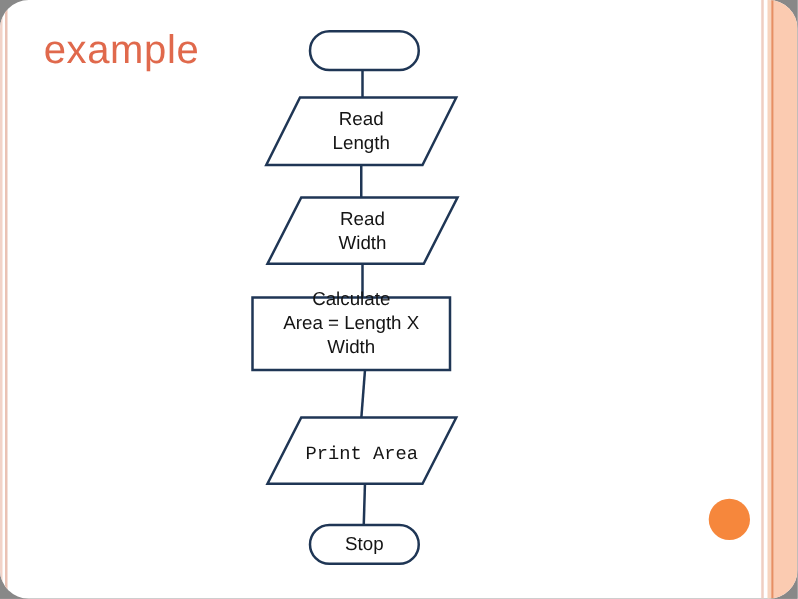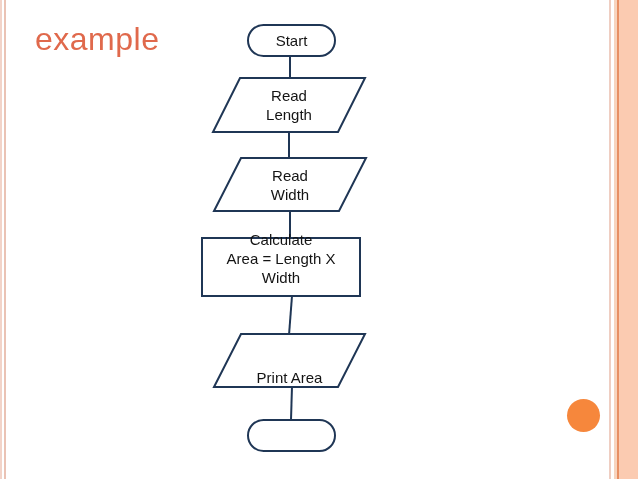--- a/index.html
+++ b/index.html
@@ -2,20 +2,21 @@
 <html><head>
 <meta charset="utf-8">
 <style>
   html,body{margin:0;padding:0;background:#888;}
   .slide{
     position:relative;
     width:638px;height:479px;
     background:#ffffff;
     overflow:hidden;
     font-family:"Liberation Sans", sans-serif;
+    border-radius:23px;
   }
   
   .stripe{position:absolute;top:0;bottom:0;}
   .left-stripe-1{left:0;width:2px;background:#f2d3c8;}
   .left-stripe-2{left:4px;width:2px;background:#eac2b4;}
   
   .right-stripe-1{left:609px;width:2px;background:#efcec2;}
   .right-stripe-2{left:614px;width:3px;background:#f7d4be;}
   .right-stripe-3{left:617px;width:2px;background:#e78f63;}
   .right-band{left:619px;width:19px;background:#fbcbb1;}
@@ -38,21 +39,21 @@
   .node-label{
     position:absolute;
     display:flex;align-items:center;justify-content:center;text-align:center;
     font-size:15px;line-height:19px;color:#141414;
     white-space:pre-line;
   }
   .lbl-start{left:248px;top:25px;width:87px;height:31px;}
   .lbl-read-length{left:213px;top:78px;width:152px;height:54px;}
   .lbl-read-width{left:214px;top:158px;width:152px;height:53px;}
   .lbl-calculate{left:202px;top:238px;width:158px;height:40px;}
-  .lbl-print-area{left:214px;top:342px;width:151px;height:70px;}
+  .lbl-print-area{left:214px;top:328px;width:151px;height:70px;font-family:Liberation Mono, monospace;}
   .lbl-stop{left:248px;top:420px;width:87px;height:31px;}
 </style>
 </head>
 <body>
 
 <div class="slide">
 
   <div class="stripe left-stripe-1"></div>
   <div class="stripe left-stripe-2"></div>
   <div class="stripe right-stripe-1"></div>
@@ -72,23 +73,23 @@
     <line class="edge" x1="292" y1="386" x2="291" y2="420"></line>
 
     <rect class="shape" x="248" y="25" width="87" height="31" rx="15.5"></rect>
     <polygon class="shape" points="240,78 365,78 338,132 213,132"></polygon>
     <polygon class="shape" points="241,158 366,158 339,211 214,211"></polygon>
     <rect class="shape" x="202" y="238" width="158" height="58"></rect>
     <polygon class="shape" points="241,334 365,334 338,387 214,387"></polygon>
     <rect class="shape" x="248" y="420" width="87" height="31" rx="15.5"></rect>
   </svg>
 
-  <div class="node-label lbl-start">Start</div>
   <div class="node-label lbl-read-length">Read
 Length</div>
   <div class="node-label lbl-read-width">Read
 Width</div>
   <div class="node-label lbl-calculate">Calculate
 Area = Length X
 Width</div>
   <div class="node-label lbl-print-area">Print Area</div>
+  <div class="node-label lbl-stop">Stop</div>
 
 </div>
 
 </body></html>

